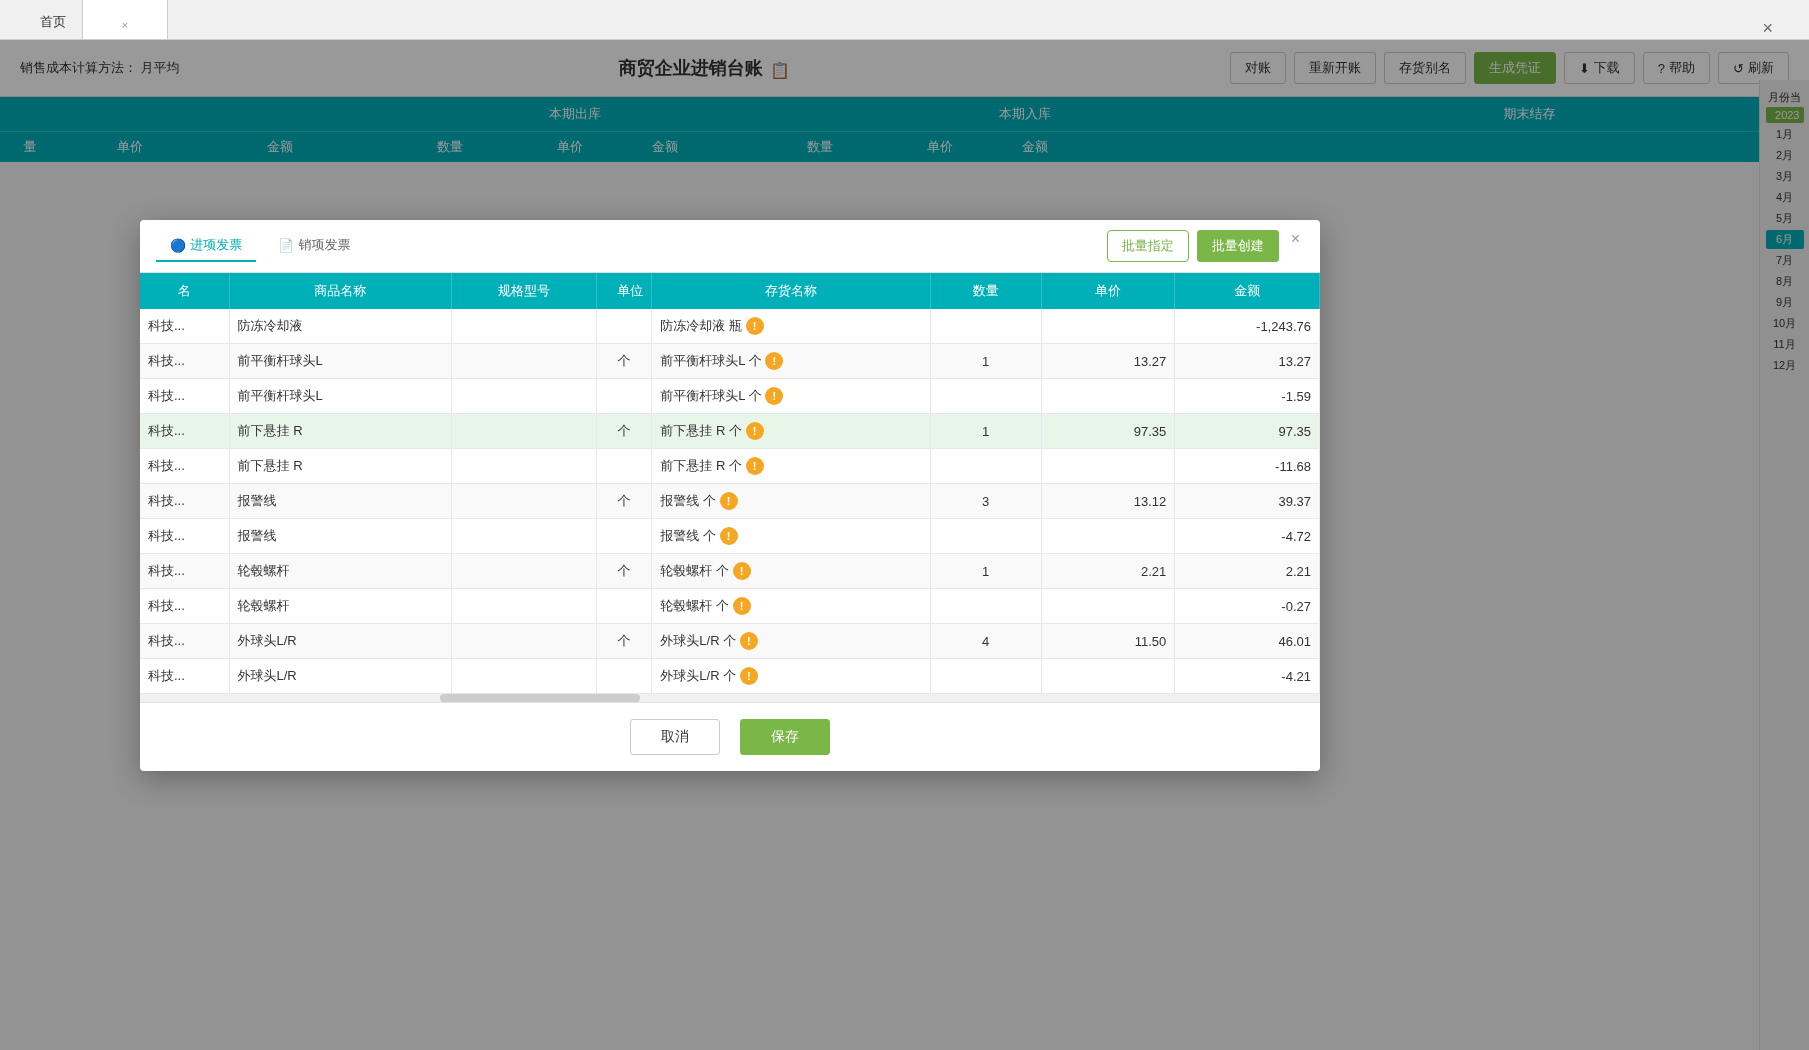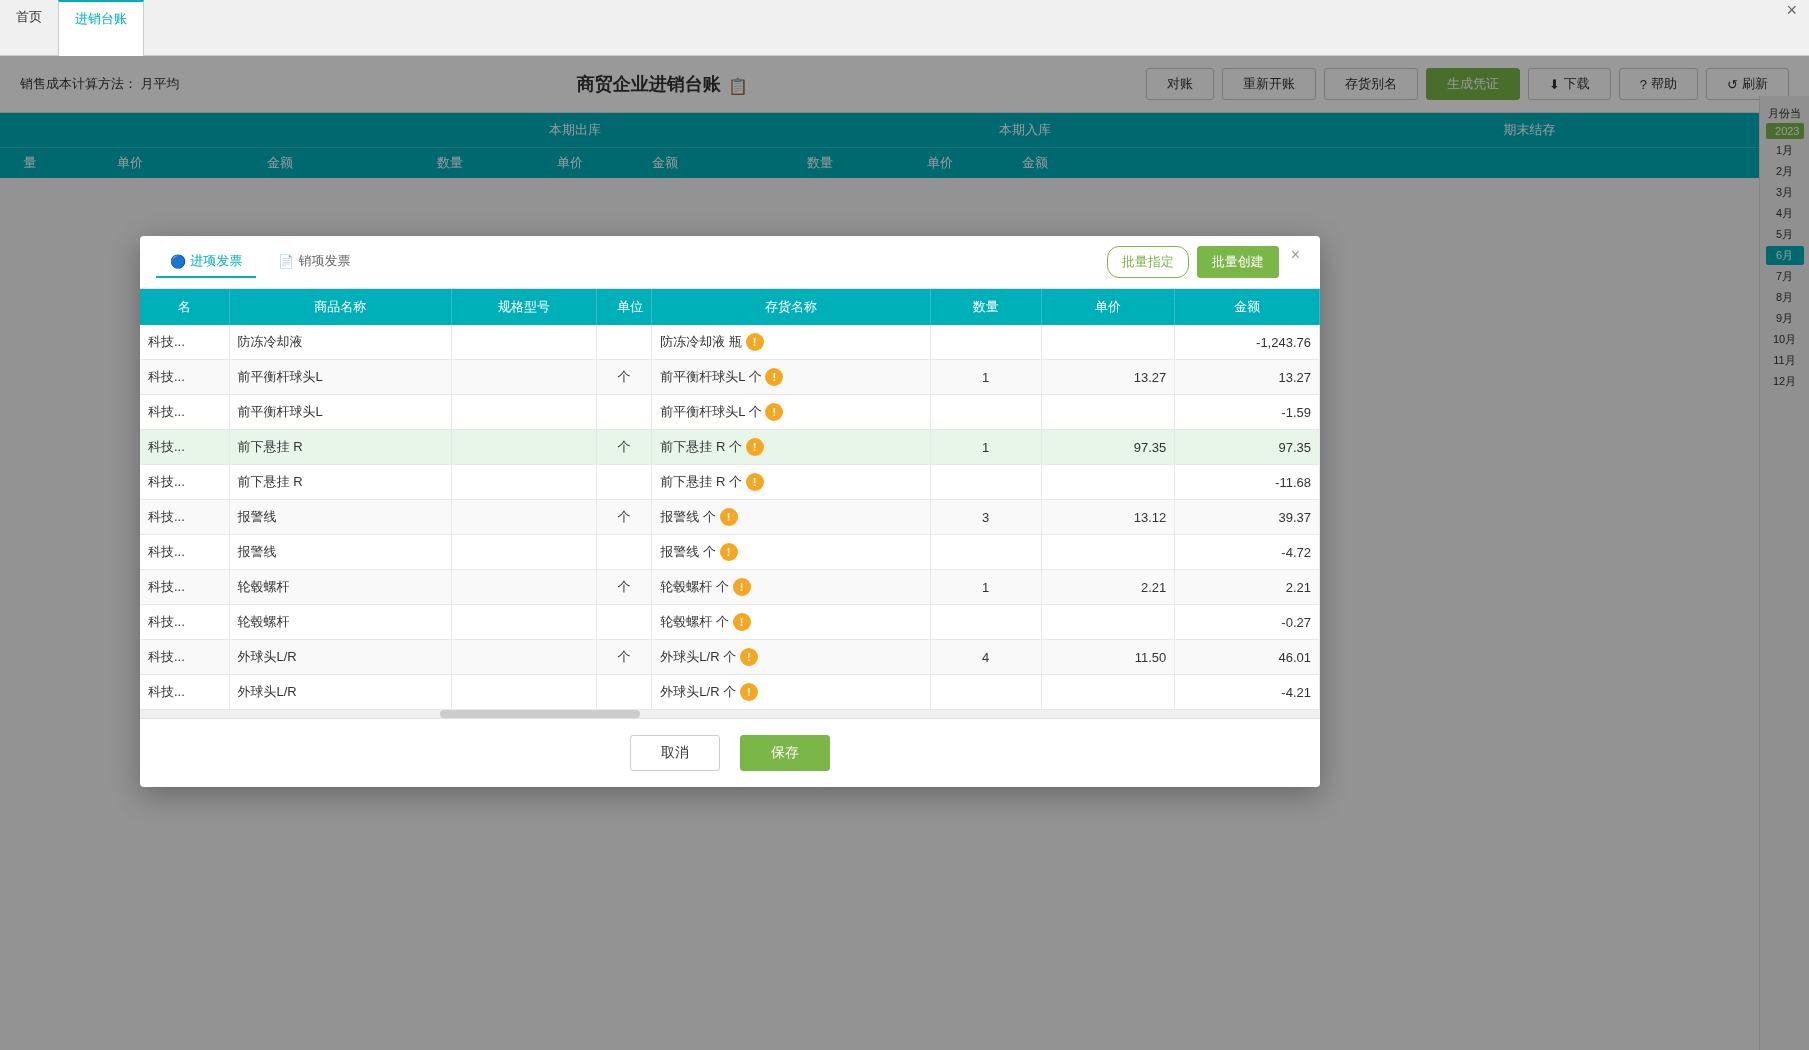--- a/index.html
+++ b/index.html
@@ -9,25 +9,25 @@
       background: #e0e0e0;
       width: 1809px;
       height: 1050px;
       overflow: hidden;
       position: relative;
     }
 
     
     .tab-bar {
       display: flex;
-      align-items: flex-start;
+      align-items: flex-end;
       background: #f0f0f0;
-      height: 56px;
+      height: 40px;
       border-bottom: 1px solid #ccc;
-      padding: 0 0;
+      padding: 0 24px;
     }
     .tab-item {
       padding: 8px 16px;
       cursor: pointer;
       font-size: 13px;
       color: #333;
     }
     .tab-item.active {
       background: #fff;
       border-top: 2px solid #00b0b9;
@@ -81,21 +81,21 @@
       align-items: flex-end;
       justify-content: center;
       gap: 8px;
     }
     .toolbar-buttons {
       display: flex;
       gap: 8px;
       align-items: center;
     }
     .btn {
-      padding: 6px 20px;
+      padding: 6px 14px;
       border: 1px solid #ccc;
       border-radius: 3px;
       cursor: pointer;
       font-size: 13px;
       background: #fff;
       color: #333;
     }
     .btn-primary {
       background: #7ab648;
       color: #fff;
@@ -167,21 +167,21 @@
       padding: 6px 14px;
       border-radius: 3px;
       cursor: pointer;
       font-size: 13px;
     }
     .btn-outline-green {
       background: #fff;
       color: #7ab648;
       border: 1px solid #7ab648;
       padding: 6px 14px;
-      border-radius: 12px;
+      border-radius: 4px;
       cursor: pointer;
       font-size: 13px;
     }
 
     
     .modal-table {
       flex: 1;
       overflow-y: auto;
     }
     .modal-table table {

